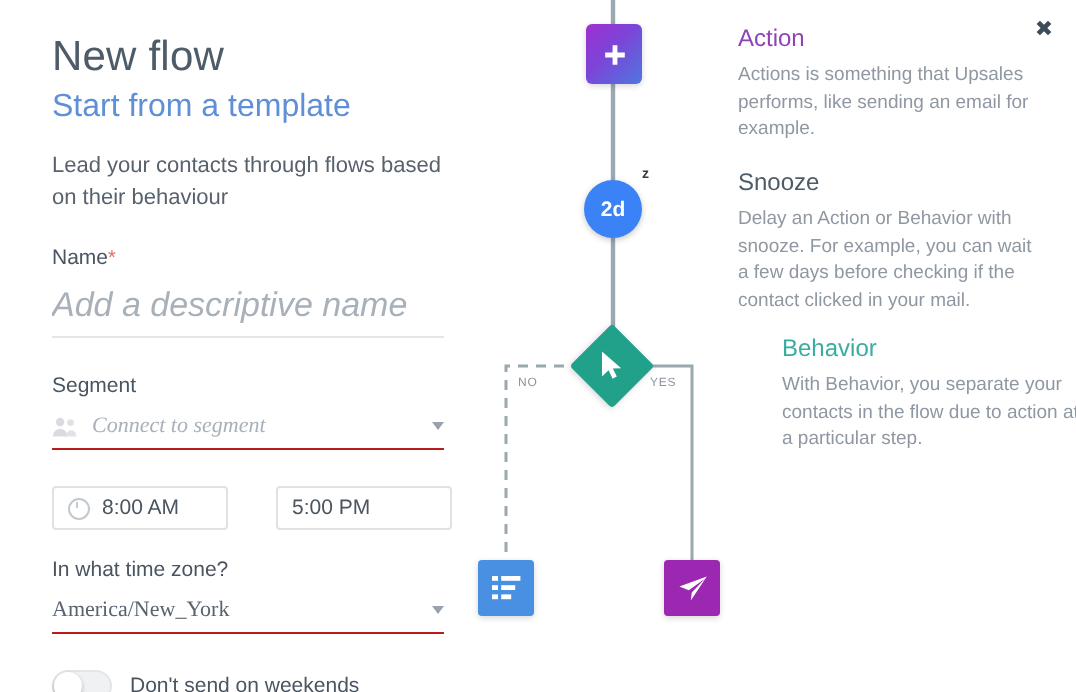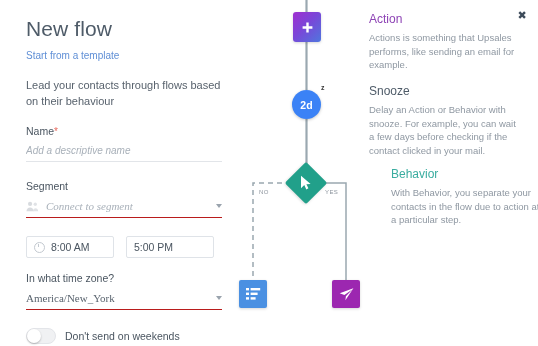--- a/index.html
+++ b/index.html
@@ -26,21 +26,21 @@
   }
   .page-title {
     font-size: 21px;
     font-weight: 400;
     color: #4e5b68;
     letter-spacing: 0.1px;
     margin: 2px 0 3px 0;
     line-height: 26px;
   }
   .template-link {
-    font-size: 10px;
+    font-size: 16px;
     color: #5f8fd6;
     line-height: 14px;
     margin-bottom: 14px;
     display: inline-block;
     cursor: pointer;
   }
   .intro-text {
     font-size: 11px;
     line-height: 16px;
     color: #58626d;
@@ -53,21 +53,21 @@
     margin-bottom: 5px;
     line-height: 13px;
   }
   .req-star { color: #e8695d; font-size: 10px; }
 
   .underline-input {
     border: none;
     border-bottom: 1px solid #e2e5e9;
     width: 196px;
     padding: 2px 0 5px 0;
-    font-size: 10px;
+    font-size: 17px;
     font-family: "Liberation Sans", sans-serif;
     color: #a8b0b9;
     background: transparent;
     outline: none;
     display: block;
   }
   .underline-input::placeholder { color: #a8b0b9; font-style: italic; }
 
   .field-block { margin-bottom: 18px; }
 
@@ -94,21 +94,21 @@
   .select-value.filled { font-style: normal; color: #59636e; }
   .caret {
     width: 0; height: 0;
     border-left: 3.5px solid transparent;
     border-right: 3.5px solid transparent;
     border-top: 4px solid #9aa3ad;
     margin-left: 4px;
     flex: 0 0 auto;
   }
 
-  .time-row { display: flex; gap: 12px; margin-bottom: 14px; }
+  .time-row { display: flex; gap: 24px; margin-bottom: 14px; }
   .time-box {
     box-sizing: border-box;
     width: 88px; height: 22px;
     border: 1px solid #dfe3e8;
     border-radius: 2px;
     display: flex;
     align-items: center;
     padding: 0 7px;
     font-size: 10.5px;
     color: #4a5560;

